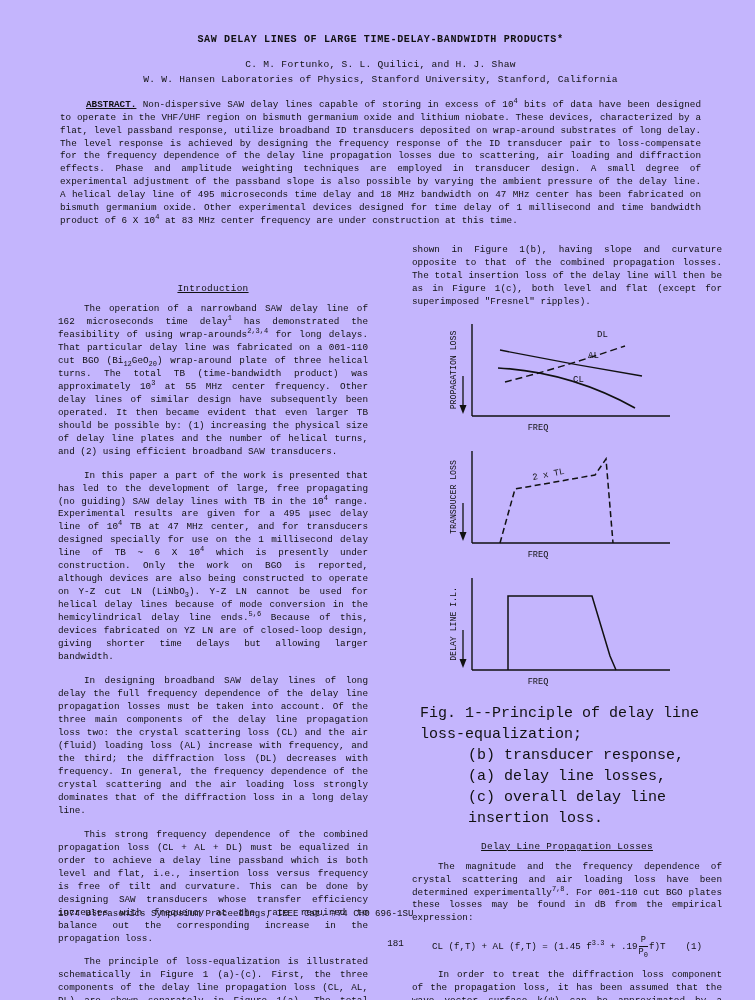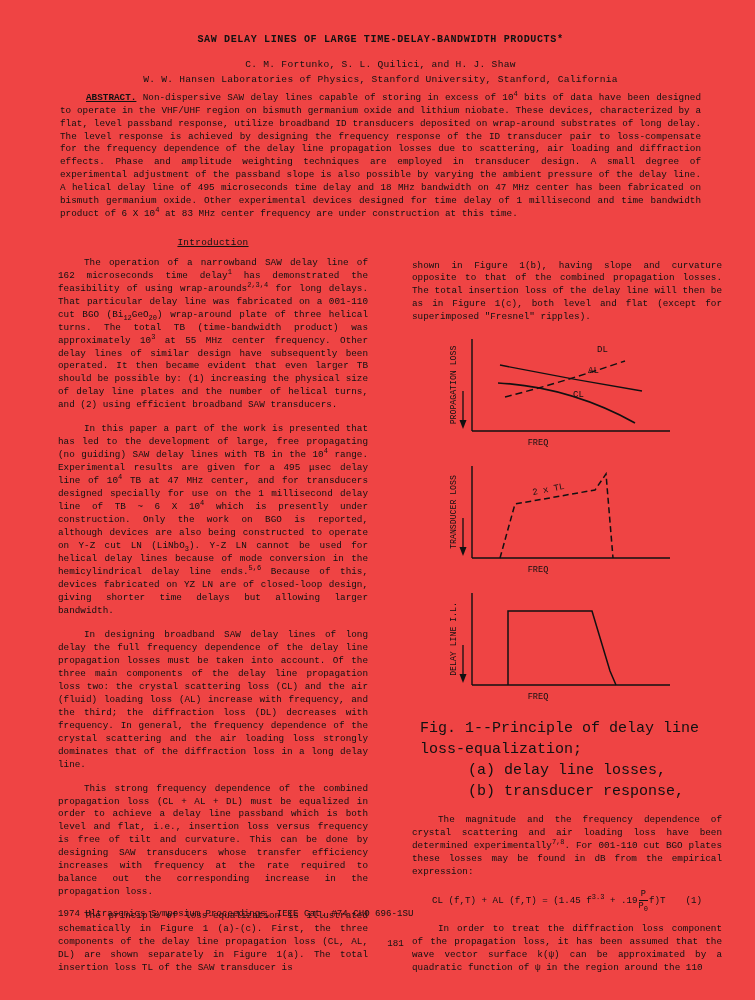--- a/index.html
+++ b/index.html
@@ -13,21 +13,21 @@
     position: relative;
     font-family: "Liberation Mono", "DejaVu Sans Mono", monospace;
     color: #111111;
     overflow: hidden;
   }
   .page {
     position: absolute;
     left: 0; top: 0;
     width: 755px;
     height: 1000px;
-    background: #ef4444;
+    background: #c4b5fd;
   }
   .paper-body {
     position: absolute;
     left: 58px;
     top: 34px;
     width: 645px;
   }
 
   
   .title {
@@ -42,21 +42,21 @@
     text-align: center;
     font-size: 9.6px;
     letter-spacing: 0.25px;
     margin: 0 0 2px 0;
     line-height: 1.35;
   }
   .affiliation {
     text-align: center;
     font-size: 9.6px;
     letter-spacing: 0.25px;
-    margin: 0 0 5px 0;
+    margin: 0 0 12px 0;
     line-height: 1.35;
   }
 
   
   .abstract {
     font-size: 9.3px;
     line-height: 1.385;
     text-align: justify;
     letter-spacing: 0.02px;
     margin: 0 0 16px 0;
@@ -247,25 +247,27 @@
               </g>
 
               <path d="M 88 96 L 88 22 L 172 22 L 190 82 L 196 96" stroke="#111" stroke-width="1.5" fill="none"></path>
               <text x="36" y="50" font-family="Liberation Mono, monospace" font-size="8.2" fill="#111" transform="rotate(-90 36 50)" text-anchor="middle">DELAY LINE I.L.</text>
               <text x="118" y="110" font-family="Liberation Mono, monospace" font-size="8.6" fill="#111" text-anchor="middle">FREQ</text>
             </svg>
           </div>
 
           <div class="figcaption">
             <span>Fig. 1--Principle of delay line loss-equalization;</span>
+            <span class="capitem">(b)   transducer response,</span>
             <span class="capitem">(a)   delay line losses,</span>
-            <span class="capitem">(b)   transducer response,</span>
+            <span class="capitem">(c)   overall delay line insertion loss.</span>
           </div>
         </div>
 
+        <div class="secthead tight">Delay Line Propagation Losses</div>
 
         <p class="body"><span class="ind"></span><span>The magnitude and the frequency dependence of crystal scattering and air loading loss have been determined experimentally</span><sup>7,8</sup><span>.  For 001-110 cut BGO plates these losses may be found in dB from the empirical expression:</span></p>
 
         <div class="equation"><span>CL (f,T) + AL (f,T)  =  (1.45 f</span><sup>3.3</sup><span> + .19</span><span class="frac"><span class="num">P</span><span class="bar"></span><span class="den"><span>P</span><sub>0</sub></span></span><span>f)T</span><span class="eqnum">(1)</span></div>
 
 
         <p class="body"><span class="ind"></span><span>In order to treat the diffraction loss component of the propagation loss, it has been assumed that the wave vector surface  k(ψ)   can be approximated by a quadratic function of  ψ  in the region around the 110</span></p>
       </div>
     </div>
   </div>

